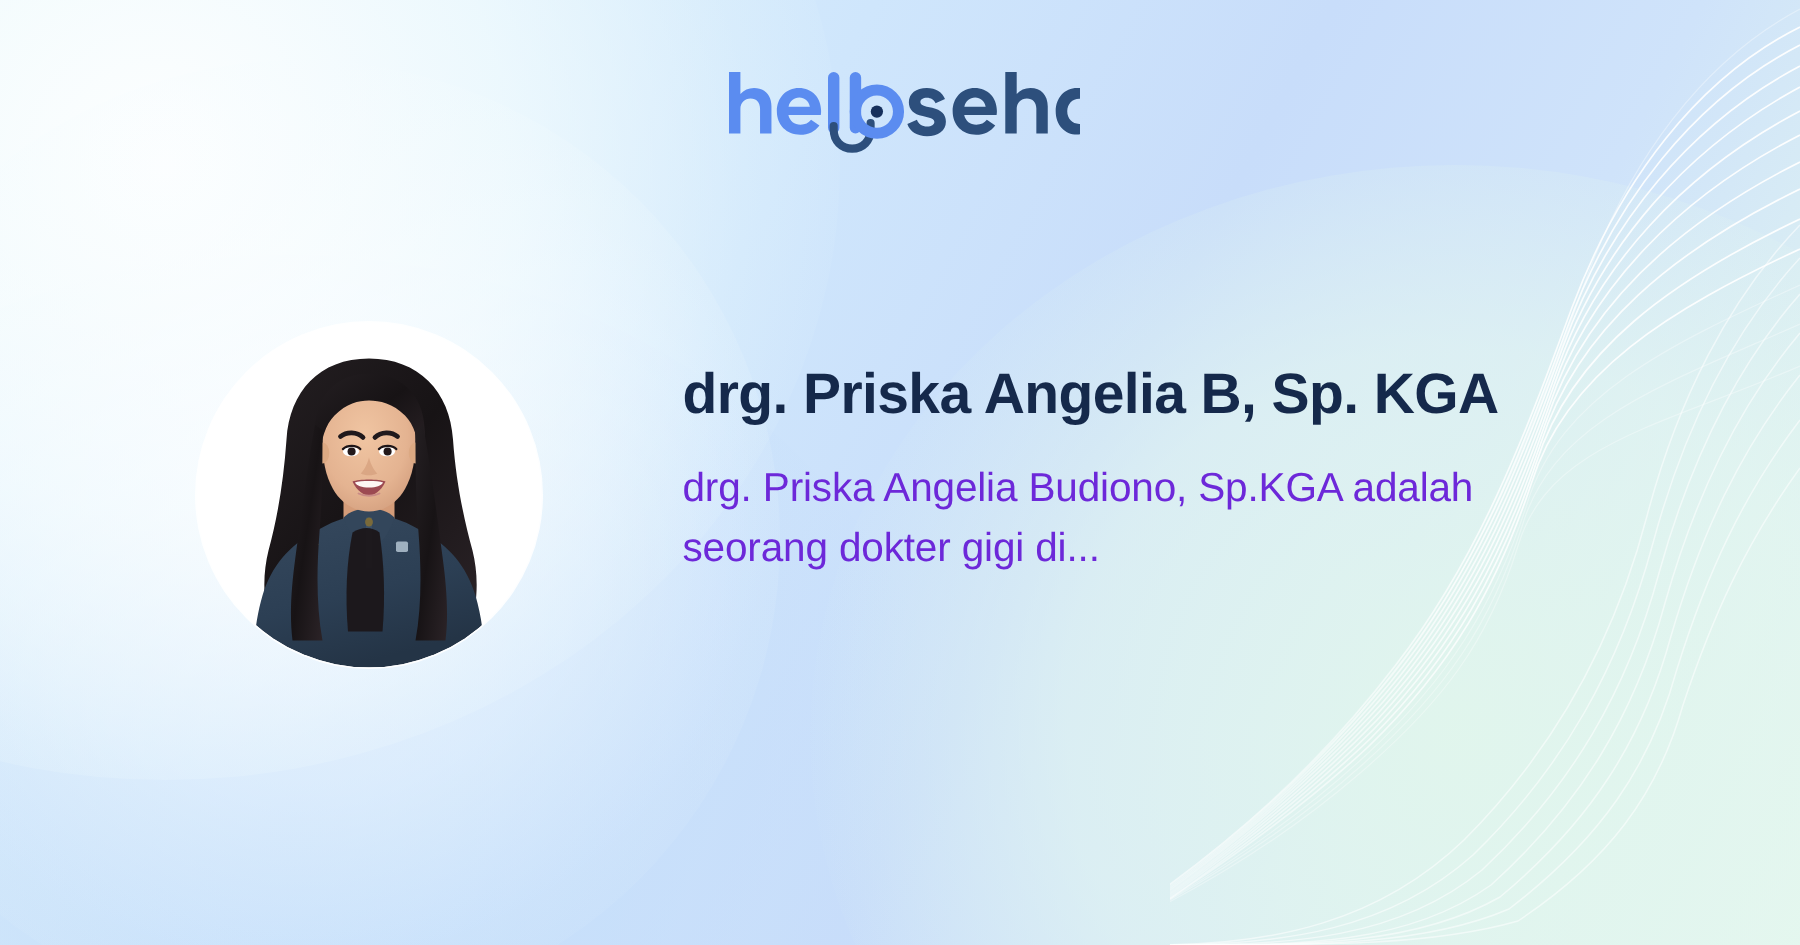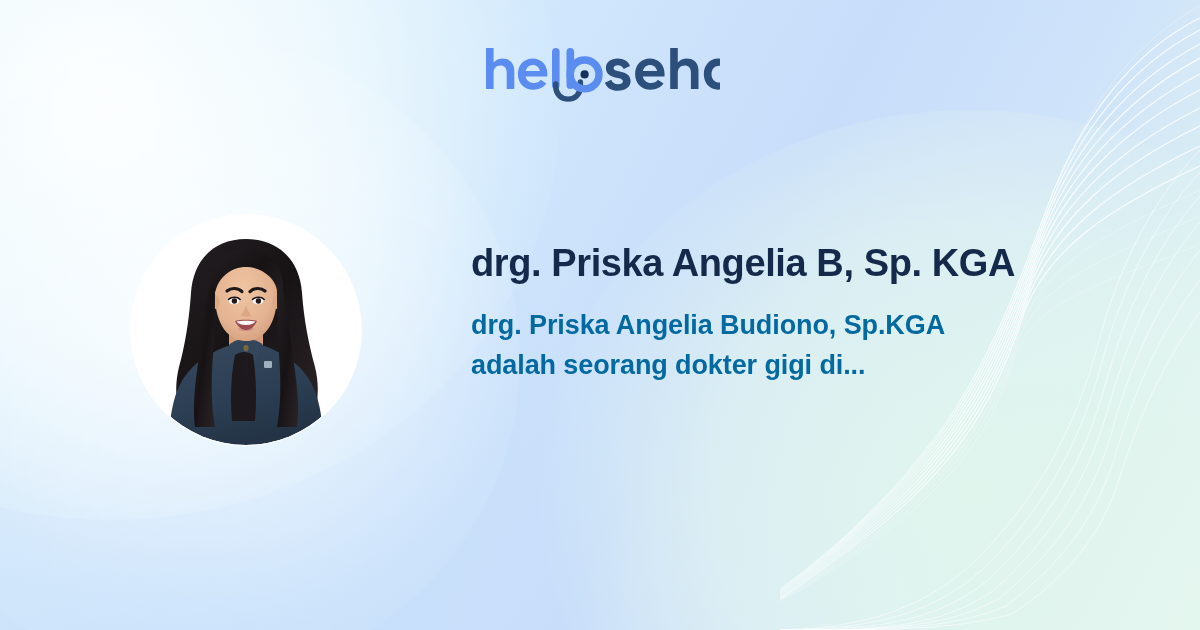--- a/index.html
+++ b/index.html
@@ -111,40 +111,40 @@
     border-radius: 50%;
     overflow: hidden;
     background: #ffffff;
     box-shadow: 0 0 0 1px rgba(255,255,255,0.9);
   }
   .avatar svg { display: block; }
 
   
   .content {
     position: absolute;
-    left: 471px;
+    left: 455px;
     top: 240px;
     width: 580px;
   }
   .title {
     margin: 0;
     font-size: 38px;
     font-weight: bold;
     line-height: 46px;
     letter-spacing: -0.4px;
     color: #15294b;
     white-space: nowrap;
   }
   .excerpt {
     margin: 19px 0 0 0;
     font-size: 27px;
-    font-weight: bold;
+    font-weight: normal;
     line-height: 40px;
     letter-spacing: -0.1px;
-    color: #0369a1;
+    color: #6d28d9;
     width: 545px;
   }
 </style>
 </head>
 <body>
 
 <div class="og-card">
 
   <div class="bg-base"></div>
   <div class="bg-blue-bl"></div>

